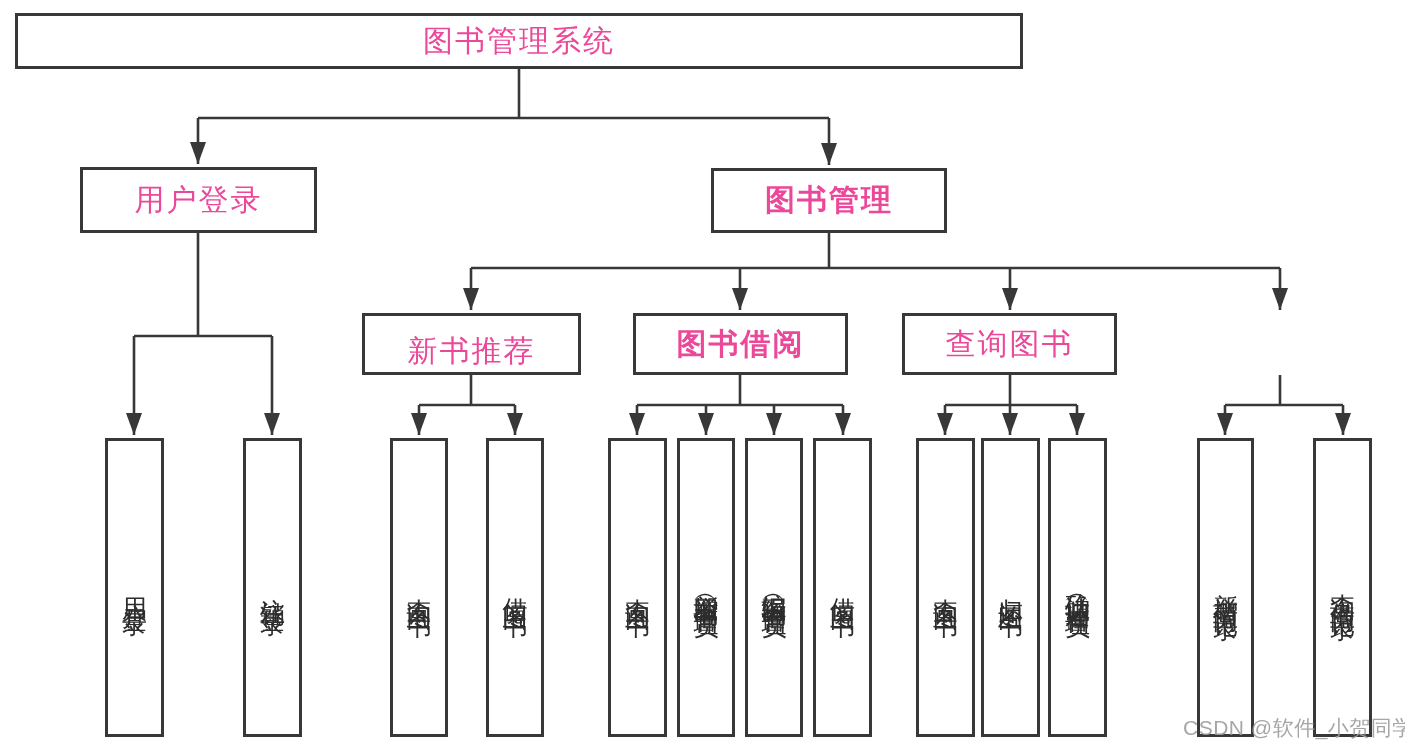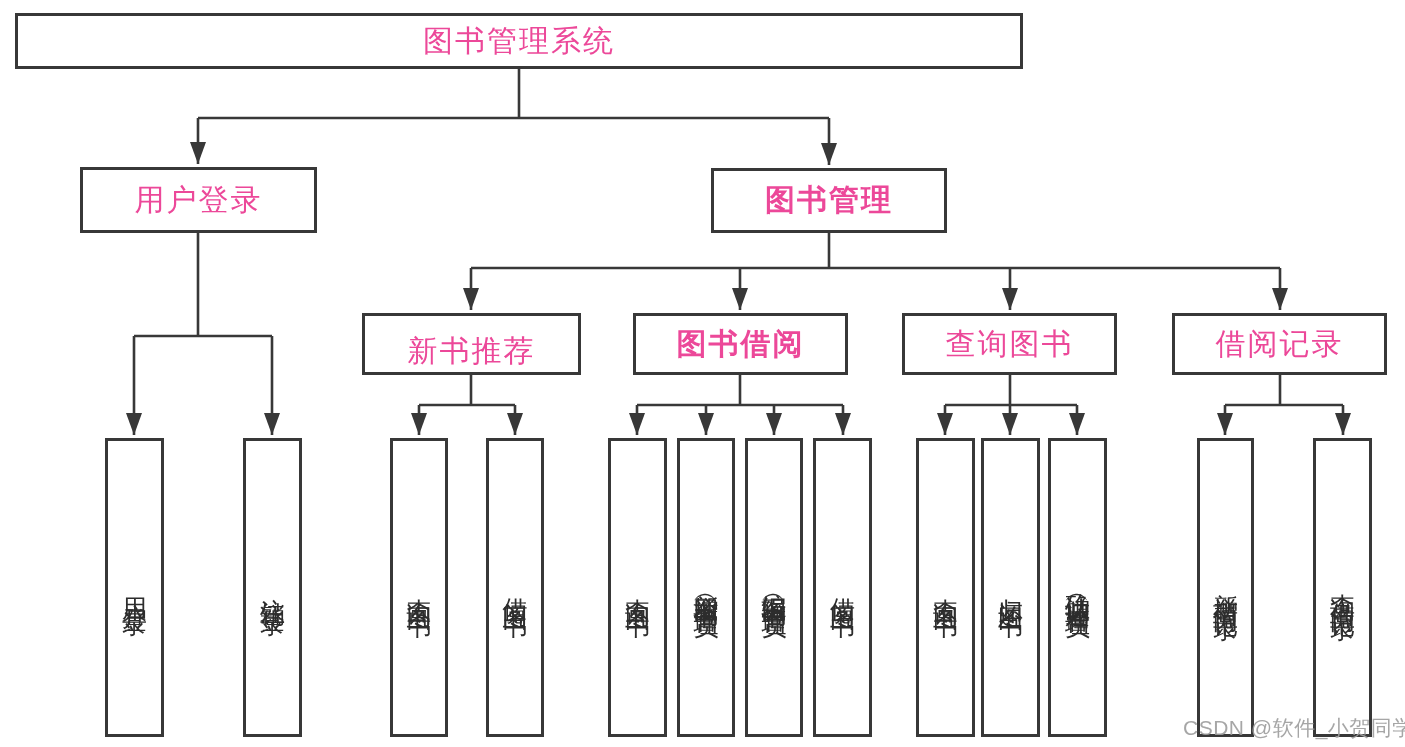--- a/index.html
+++ b/index.html
@@ -106,23 +106,20 @@
 
   <div class="node h" style="left:362px;top:313px;width:219px;height:62px;align-items:flex-end;">
     <span>新书推荐</span>
   </div>
   <div class="node h" style="left:633px;top:313px;width:215px;height:62px;font-weight:bold;">
     <span>图书借阅</span>
   </div>
   <div class="node h" style="left:902px;top:313px;width:215px;height:62px;">
     <span>查询图书</span>
   </div>
-  <div class="node h" style="left:1172px;top:313px;width:215px;height:62px;">
-    <span>借阅记录</span>
-  </div>
 
   <div class="node v" style="left:105px;top:438px;width:59px;height:299px;">
     <span>用户登录</span>
   </div>
   <div class="node v" style="left:243px;top:438px;width:59px;height:299px;">
     <span>注销登录</span>
   </div>
 
   <div class="node v" style="left:390px;top:438px;width:58px;height:299px;">
     <span>查询图书</span>

